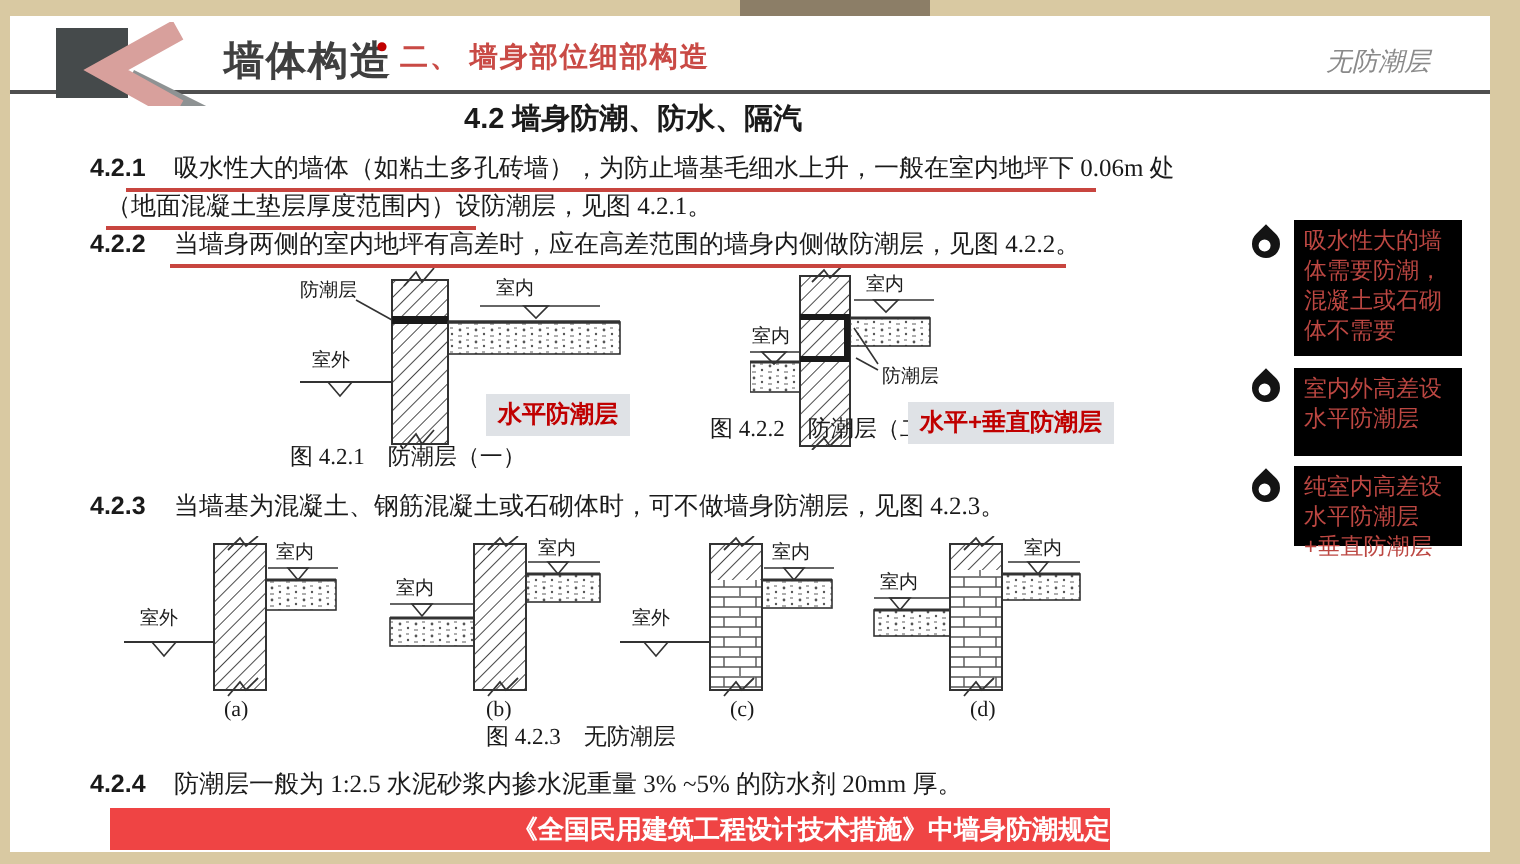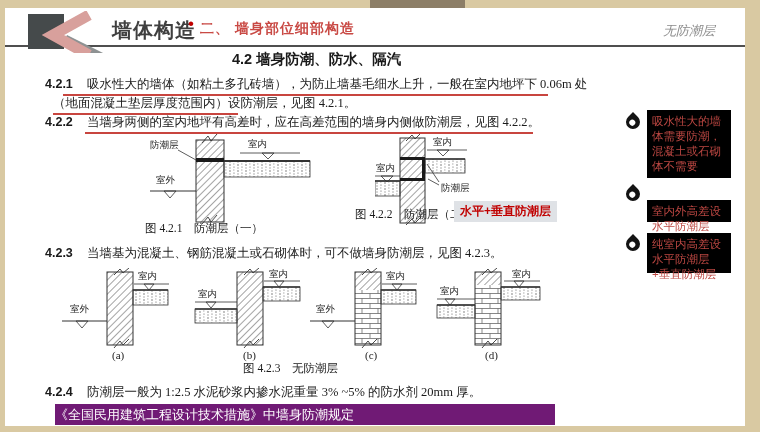--- a/index.html
+++ b/index.html
@@ -31,22 +31,22 @@
   .sublab{position:absolute;font-size:11px;color:#1a1a1a;font-family:"Liberation Serif",serif;}
   .tag{position:absolute;background:#dfe2e6;color:#c00000;font-weight:bold;font-size:12px;
        padding:2px 6px;white-space:nowrap;z-index:6;}
   
   .drop{position:absolute;width:14px;height:14px;background:#141414;border-radius:0 50% 50% 50%;
         transform:rotate(45deg);z-index:3;}
   .drop::after{content:'';position:absolute;left:4px;top:5px;width:6px;height:6px;background:#ffffff;border-radius:50%;}
   .note-box{position:absolute;left:647px;width:84px;background:#000000;color:#bc4742;
             font-size:11.5px;line-height:15px;padding:4px 5px;box-sizing:border-box;}
   
-  .footer-bar{position:absolute;left:55px;top:404px;width:500px;height:21px;background:#701a75;
-              color:#ffffff;font-size:13px;text-align:left;line-height:21px;white-space:nowrap;}
+  .footer-bar{position:absolute;left:55px;top:404px;width:500px;height:21px;background:#ef4444;
+              color:#ffffff;font-size:13px;text-align:right;line-height:21px;white-space:nowrap;font-weight:bold;}
 </style>
 </head>
 <body>
 
 <div class="slide">
 
   <svg width="0" height="0" style="position:absolute">
     <defs>
       <pattern id="hatch" patternUnits="userSpaceOnUse" width="5" height="5" patternTransform="rotate(45)">
         <line x1="0" y1="0" x2="0" y2="5" stroke="#4a4a4a" stroke-width="1"></line>
@@ -106,20 +106,21 @@
     <path d="M76,28 H162" stroke="#333" stroke-width="1.8"></path>
     <text x="100" y="14" class="dlab">室内</text>
     <path d="M92,20 H152" stroke="#333" stroke-width="0.8"></path>
     <path d="M114,20 L126,20 L120,26 Z" fill="none" stroke="#333" stroke-width="0.8"></path>
     <text x="8" y="50" class="dlab">室外</text>
     <path d="M2,58 H48" stroke="#333" stroke-width="1"></path>
     <path d="M16,58 L28,58 L22,65 Z" fill="none" stroke="#333" stroke-width="0.8"></path>
     <path d="M54,10 L60,3 L63,8 L69,1" stroke="#333" stroke-width="0.9" fill="none"></path>
     <path d="M54,91 L60,84 L63,89 L69,82" stroke="#333" stroke-width="0.9" fill="none"></path>
   </svg>
+  <div class="tag" style="left:243px;top:197px">水平防潮层</div>
   <div class="figcap" style="left:145px;top:221px">图 4.2.1　防潮层（一）</div>
 
   <svg class="fig" style="left:375px;top:133px" width="135" height="92">
     <rect x="25" y="5" width="25" height="85" fill="url(#hatch)" stroke="#333" stroke-width="1"></rect>
     <rect x="50" y="26" width="40" height="14" fill="url(#speck)" stroke="#333" stroke-width="0.8"></rect>
     <path d="M50,26 H90" stroke="#333" stroke-width="1.6"></path>
     <rect x="0" y="48" width="25" height="15" fill="url(#speck)" stroke="#333" stroke-width="0.8"></rect>
     <path d="M0,48 H25" stroke="#333" stroke-width="1.6"></path>
     <rect x="25" y="24" width="25" height="3" fill="#1a1a1a"></rect>
     <rect x="25" y="45" width="25" height="3" fill="#1a1a1a"></rect>
@@ -214,19 +215,19 @@
   <div class="figcap" style="left:243px;top:361px">图 4.2.3　无防潮层</div>
 
   <div class="clause" style="left:45px;top:384px">
     <span class="num">4.2.4</span>
     <span>防潮层一般为 1:2.5 水泥砂浆内掺水泥重量 3% ~5% 的防水剂 20mm 厚。</span>
   </div>
 
   <div class="drop" style="left:626px;top:115px"></div>
   <div class="note-box" style="top:110px;height:68px">吸水性大的墙体需要防潮，混凝土或石砌体不需要</div>
   <div class="drop" style="left:626px;top:187px"></div>
-  <div class="note-box" style="top:200px;height:22px">室内外高差设水平防潮层</div>
+  <div class="note-box" style="top:184px;height:44px">室内外高差设水平防潮层</div>
   <div class="drop" style="left:626px;top:237px"></div>
   <div class="note-box" style="top:233px;height:40px">纯室内高差设水平防潮层+垂直防潮层</div>
 
   <div class="footer-bar">《全国民用建筑工程设计技术措施》中墙身防潮规定</div>
 
 </div>
 
 </body></html>

